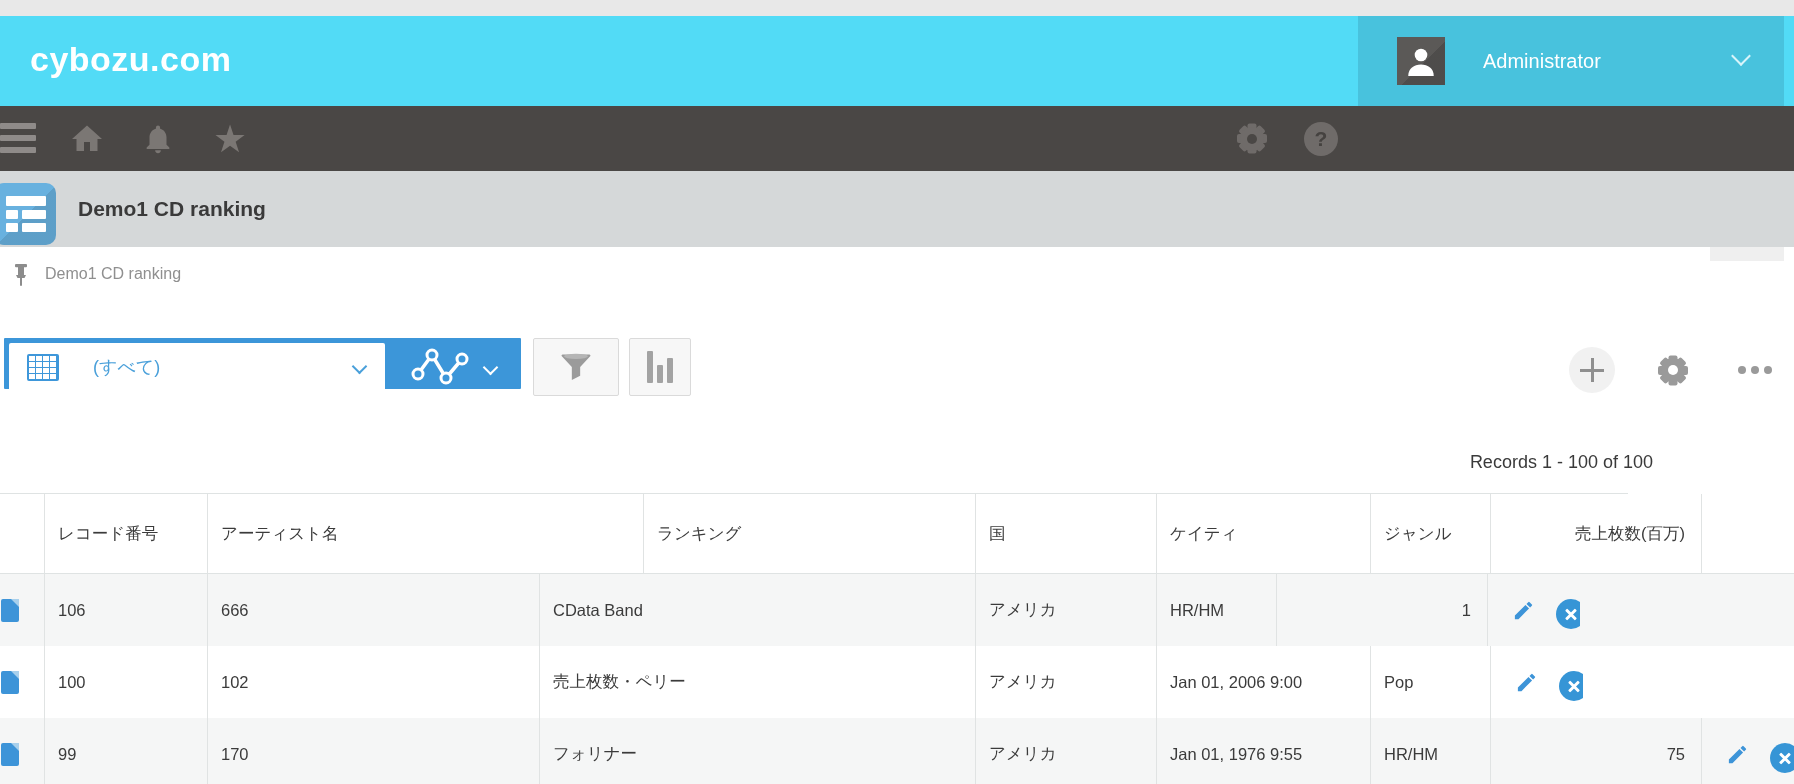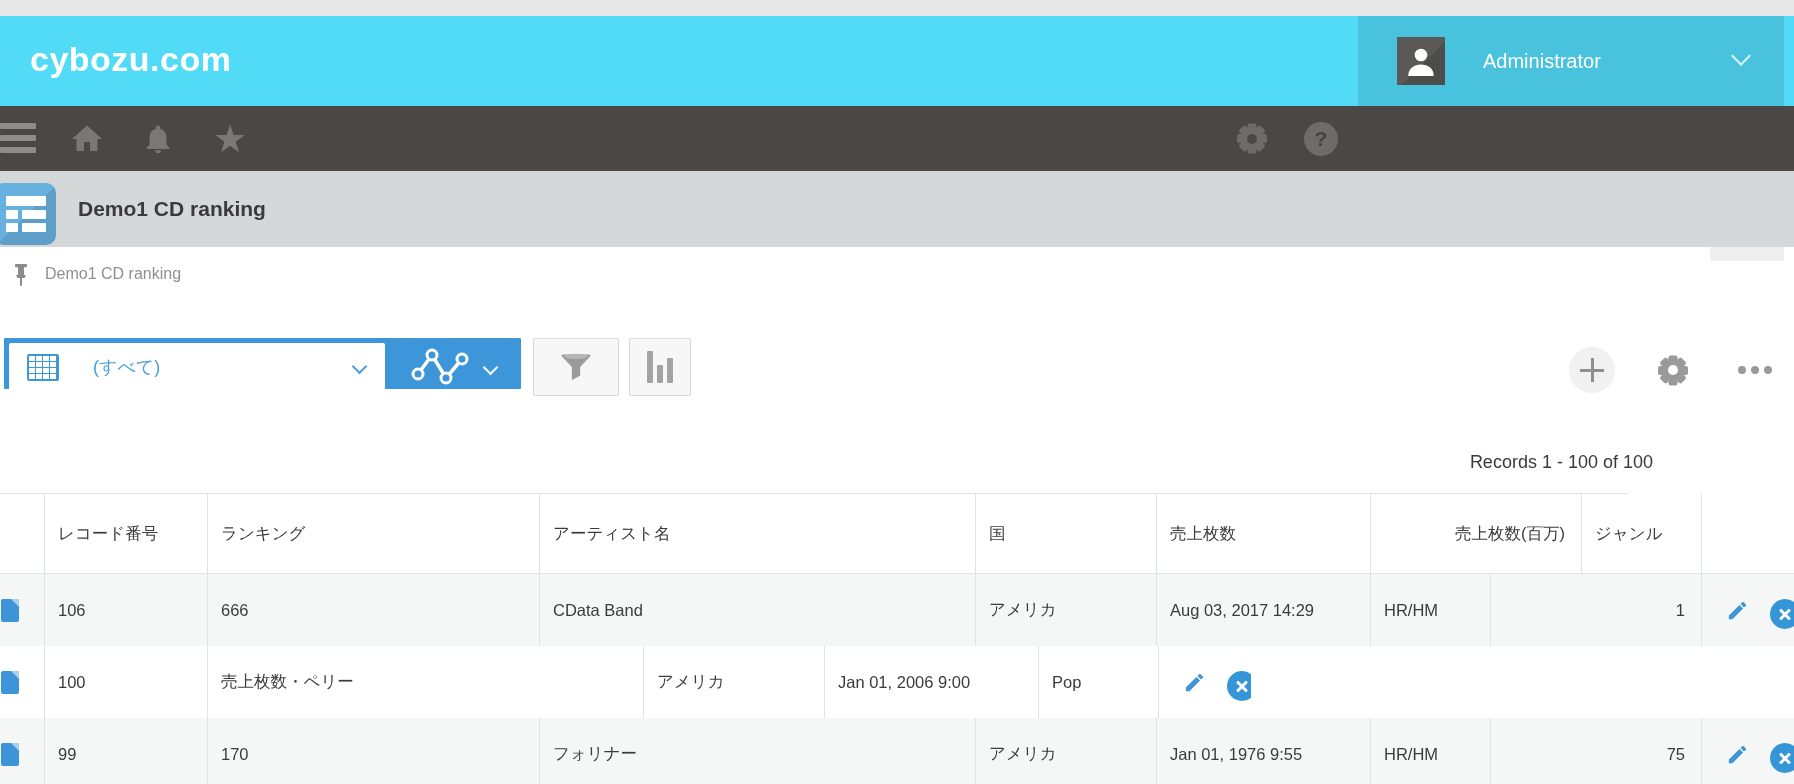--- a/index.html
+++ b/index.html
@@ -257,53 +257,53 @@
       <i></i>
       <i></i>
     </div>
 
   <div class="records">Records 1 - 100 of 100</div>
 
   <div class="table">
     <div class="tr thead">
       <div class="th c-icon"></div>
       <div class="th c-recno">レコード番号</div>
+      <div class="th c-artist">アーティスト名</div>
       <div class="th c-rank">ランキング</div>
-      <div class="th c-artist">アーティスト名</div>
       <div class="th c-country">国</div>
-      <div class="th c-start">売上枚数</div>
+      <div class="th c-start">ケイティ</div>
+      <div class="th c-genre">ジャンル</div>
       <div class="th c-sales">売上枚数(百万)</div>
-      <div class="th c-genre">ジャンル</div>
       <div class="th c-act"></div>
     </div>
 
     <div class="tr row alt">
       <div class="td c-icon">
           <span class="doc-ic"></span>
         </div>
       <div class="td c-recno">106</div>
       <div class="td c-rank">666</div>
       <div class="td c-artist">CData Band</div>
       <div class="td c-country">アメリカ</div>
-      <div class="td c-start">Aug 03, 2017 14:29</div>
       <div class="td c-genre">HR/HM</div>
       <div class="td c-sales">1</div>
       <div class="td c-act">
         <svg class="pencil" width="23" height="23" viewBox="0 0 24 24">
           <path d="M3 17.25V21h3.75L17.81 9.94l-3.75-3.75L3 17.25zM20.71 7.04a1 1 0 0 0 0-1.41l-2.34-2.34a1 1 0 0 0-1.41 0l-1.83 1.83 3.75 3.75 1.83-1.83z" fill="#3d94d8"></path>
         </svg>
         <span class="xdel"></span>
       </div>
     </div>
 
     <div class="tr row">
       <div class="td c-icon">
           <span class="doc-ic"></span>
         </div>
       <div class="td c-recno">100</div>
+      <div class="td c-rank">102</div>
       <div class="td c-artist">売上枚数・ペリー</div>
       <div class="td c-country">アメリカ</div>
       <div class="td c-start">Jan 01, 2006 9:00</div>
       <div class="td c-genre">Pop</div>
       <div class="td c-act">
         <svg class="pencil" width="23" height="23" viewBox="0 0 24 24">
           <path d="M3 17.25V21h3.75L17.81 9.94l-3.75-3.75L3 17.25zM20.71 7.04a1 1 0 0 0 0-1.41l-2.34-2.34a1 1 0 0 0-1.41 0l-1.83 1.83 3.75 3.75 1.83-1.83z" fill="#3d94d8"></path>
         </svg>
         <span class="xdel"></span>
       </div>

